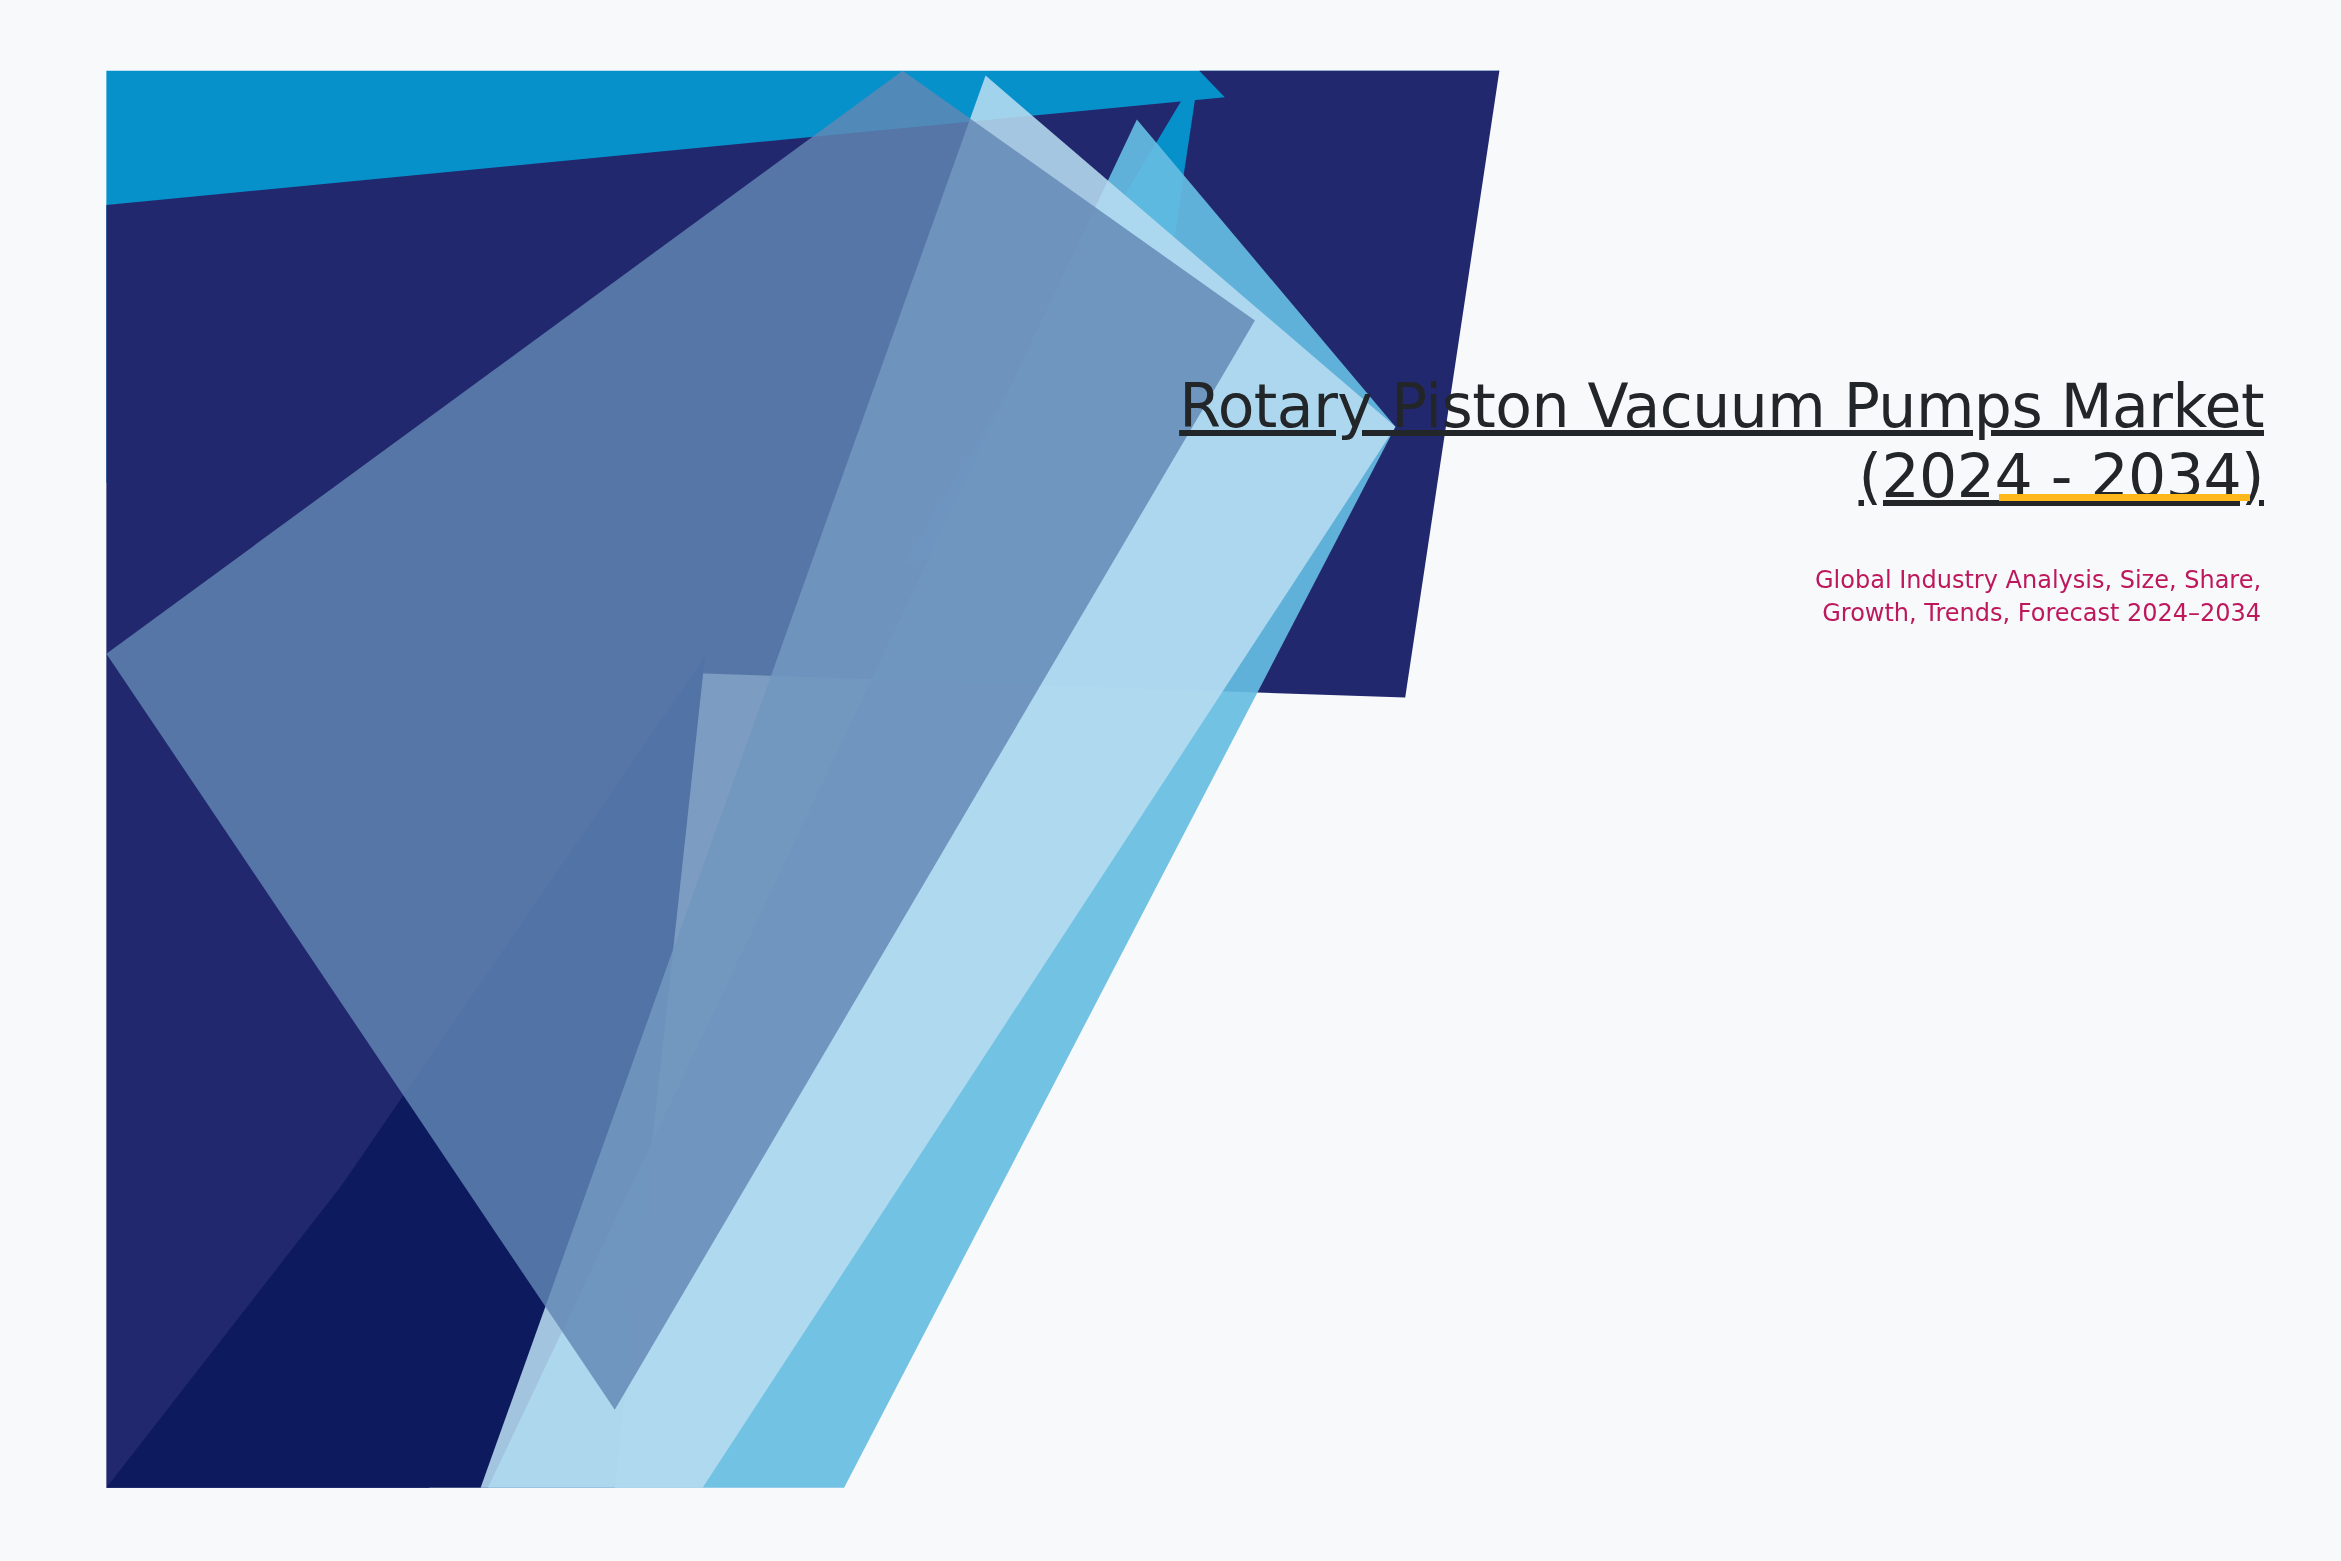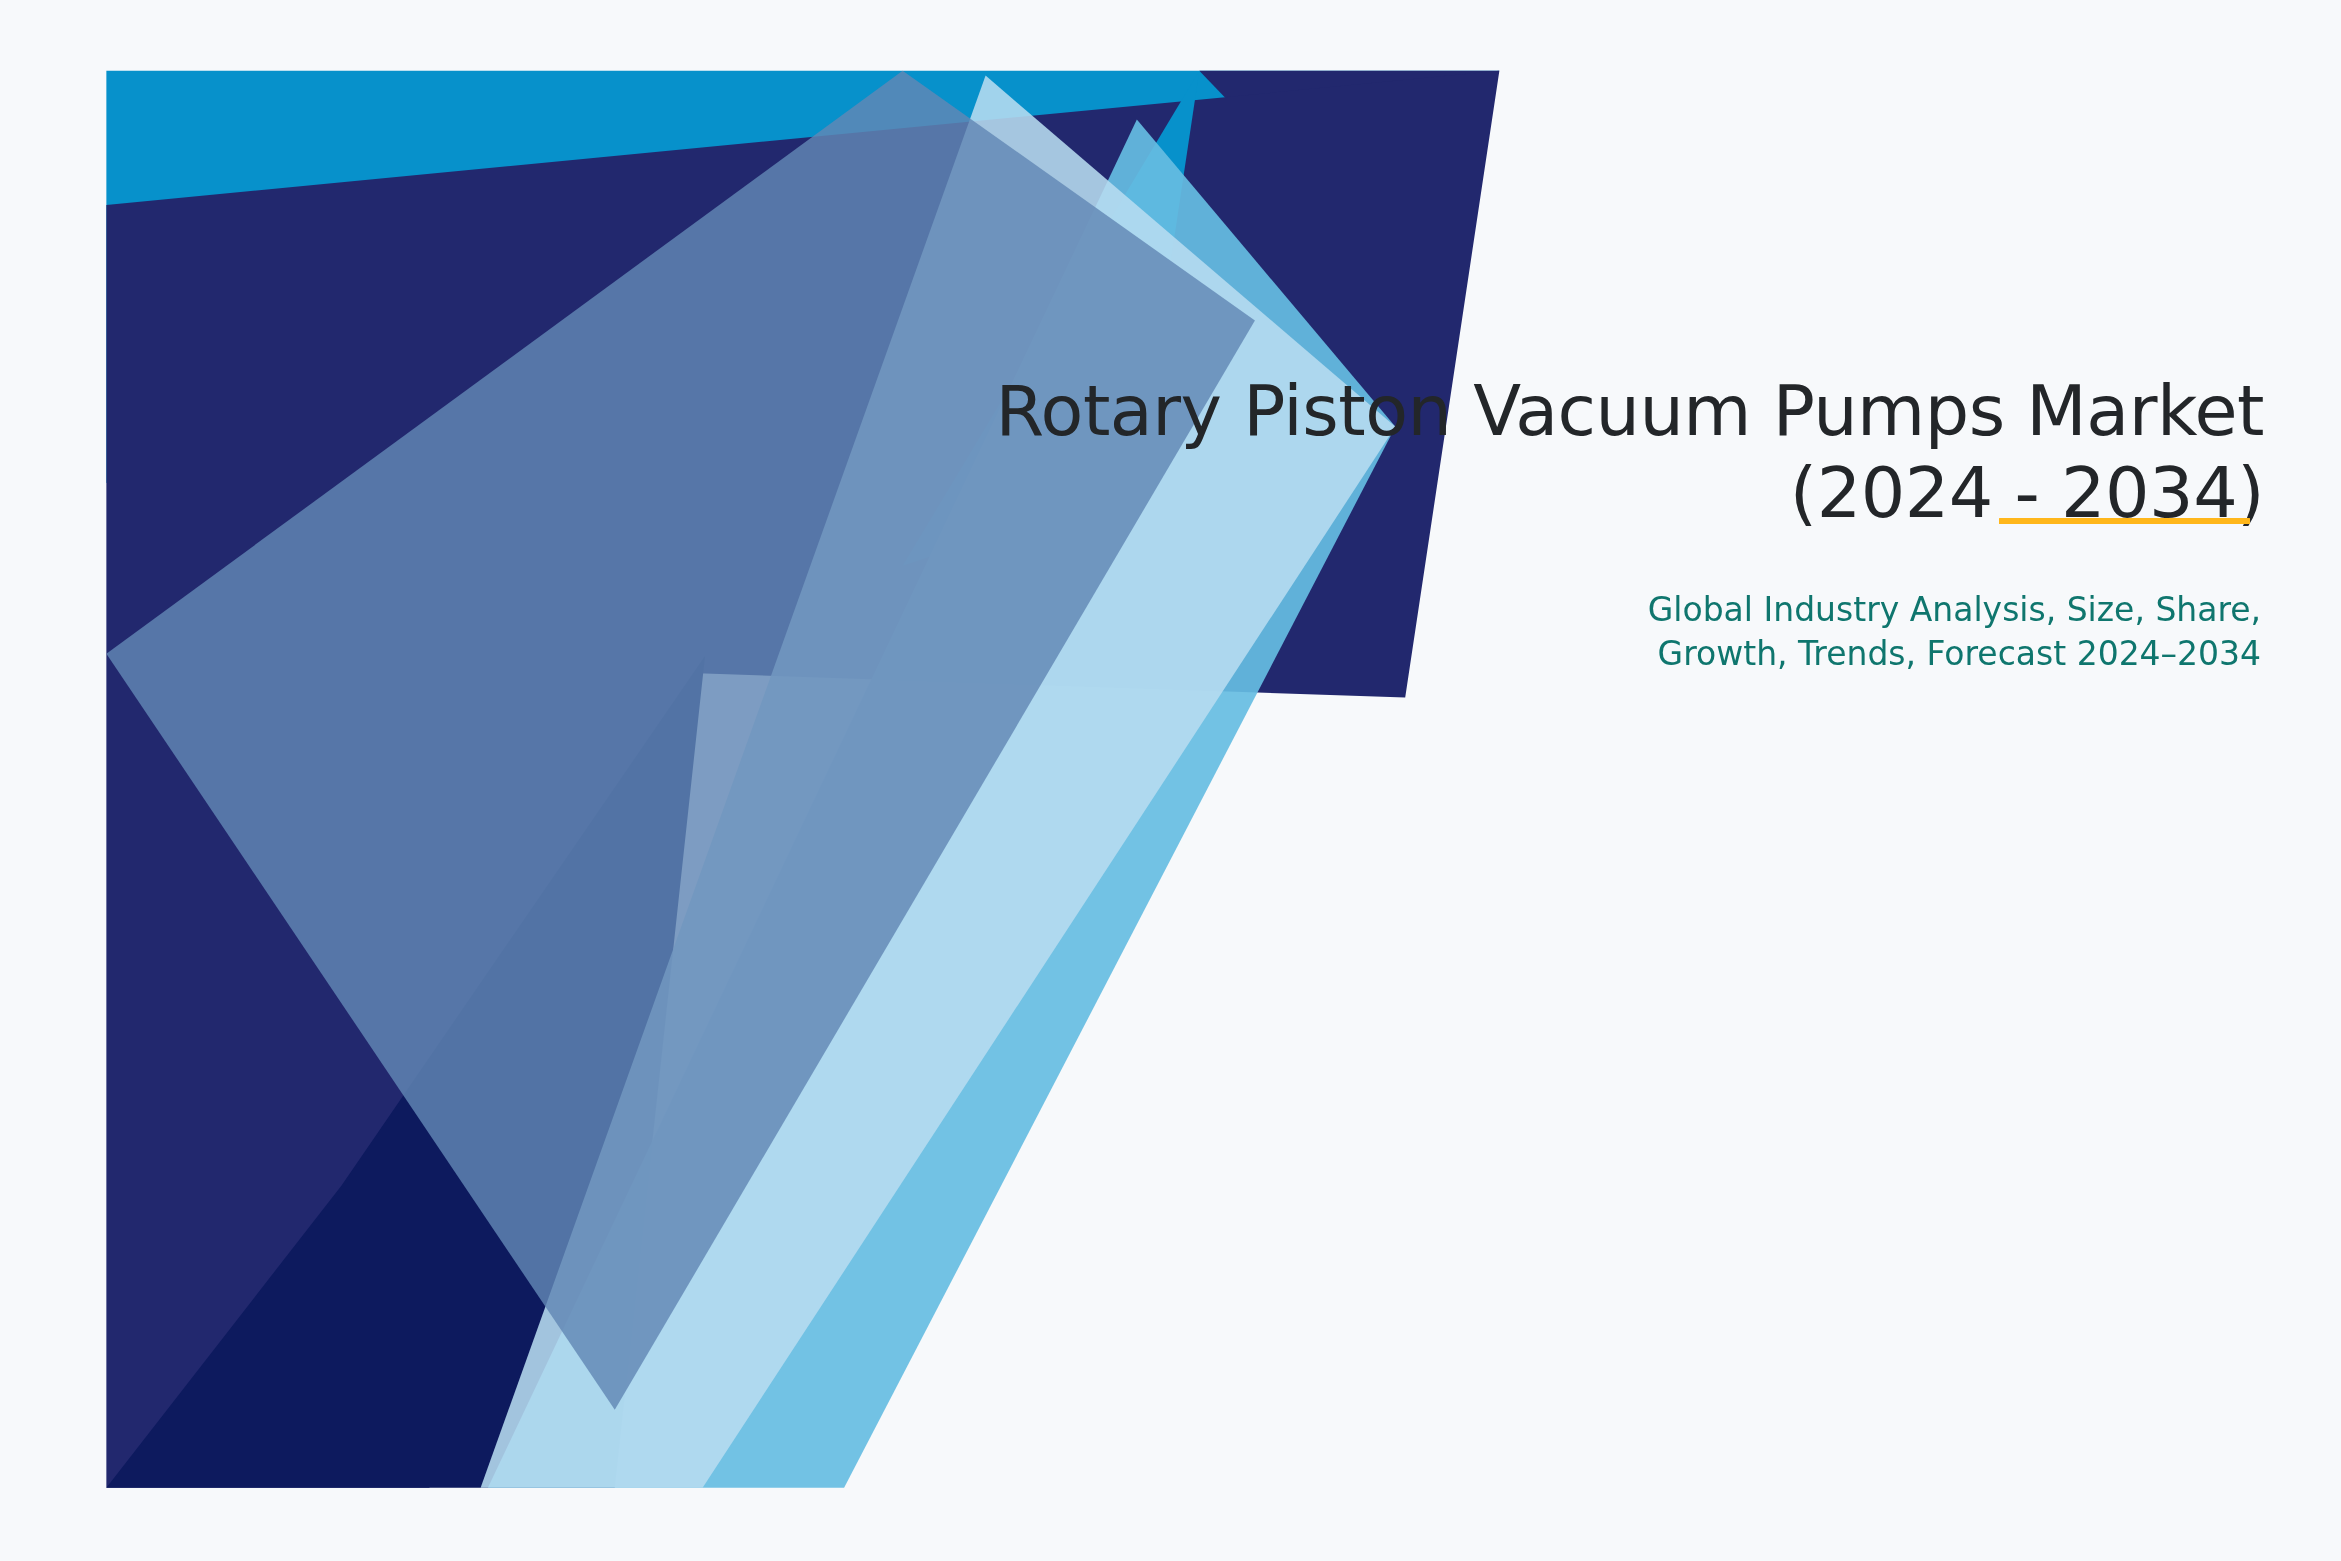--- a/index.html
+++ b/index.html
@@ -44,44 +44,45 @@
 
   #title-wrap {
     position: relative;
     display: block;
   }
 
   #report-title {
     margin: 0;
     font-family: "DejaVu Sans", sans-serif;
     font-weight: 400;
-    font-size: 70px;
+    font-size: 60px;
     line-height: 1.17;
     color: #232629;
     letter-spacing: -0.5px;
     white-space: pre-line;
+    text-decoration: underline;
   }
 
   #title-underline {
     position: absolute;
     right: 13.7px;
     bottom: 10.7px;
     width: 251px;
     height: 6.3px;
     background: #ffb71b;
     border-radius: 0.5px;
   }
 
   #report-subtitle {
     margin: 53px 2.9px 0 0;
     font-family: "DejaVu Sans", sans-serif;
     font-weight: 400;
-    font-size: 33px;
+    font-size: 24px;
     line-height: 1.34;
-    color: #0f766e;
+    color: #be185d;
     white-space: pre-line;
   }
 </style>
 </head>
 <body>
 
 <div id="cover">
 
   <svg id="artwork" viewBox="0 0 4800 3200" preserveAspectRatio="none">
 

